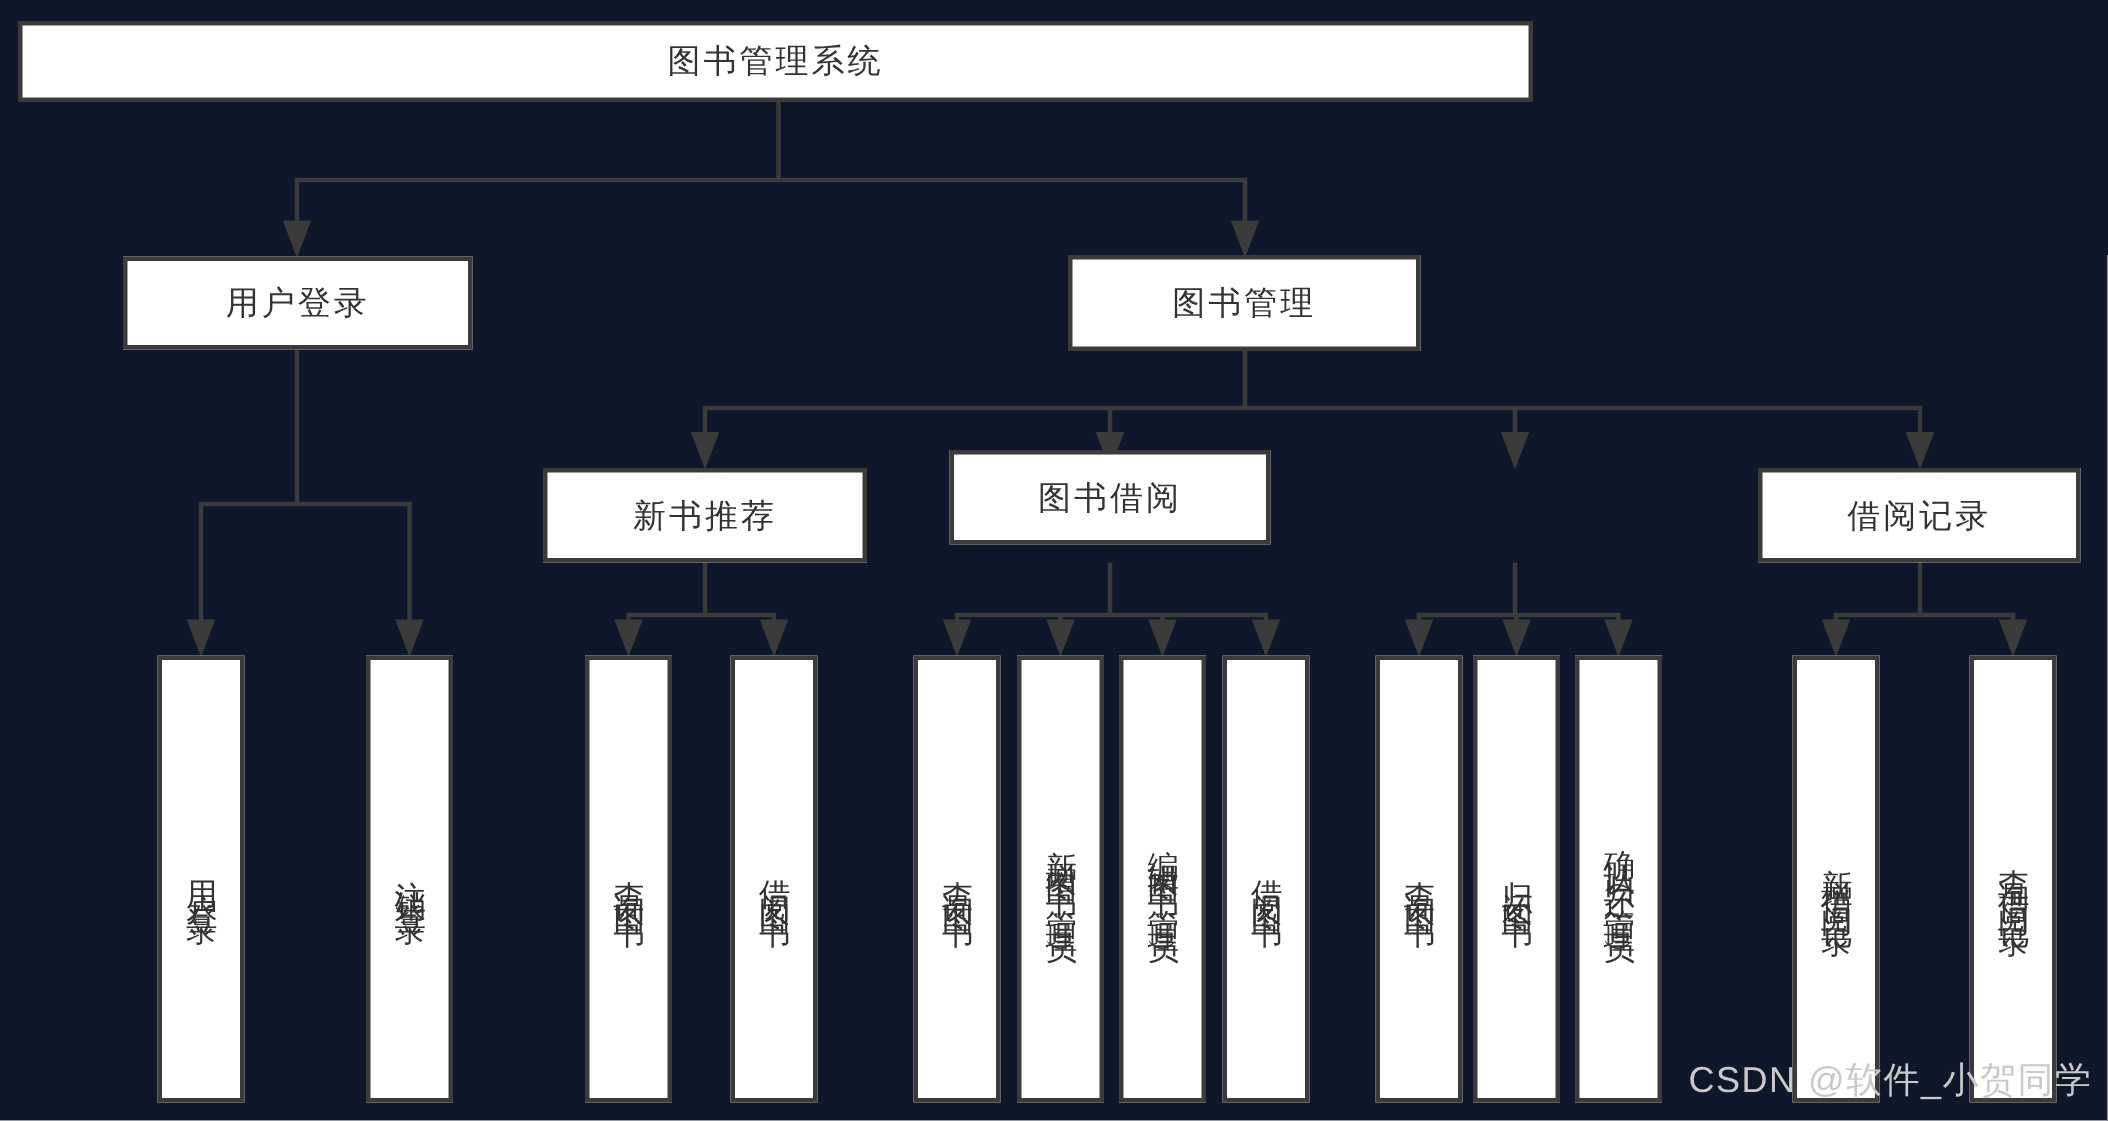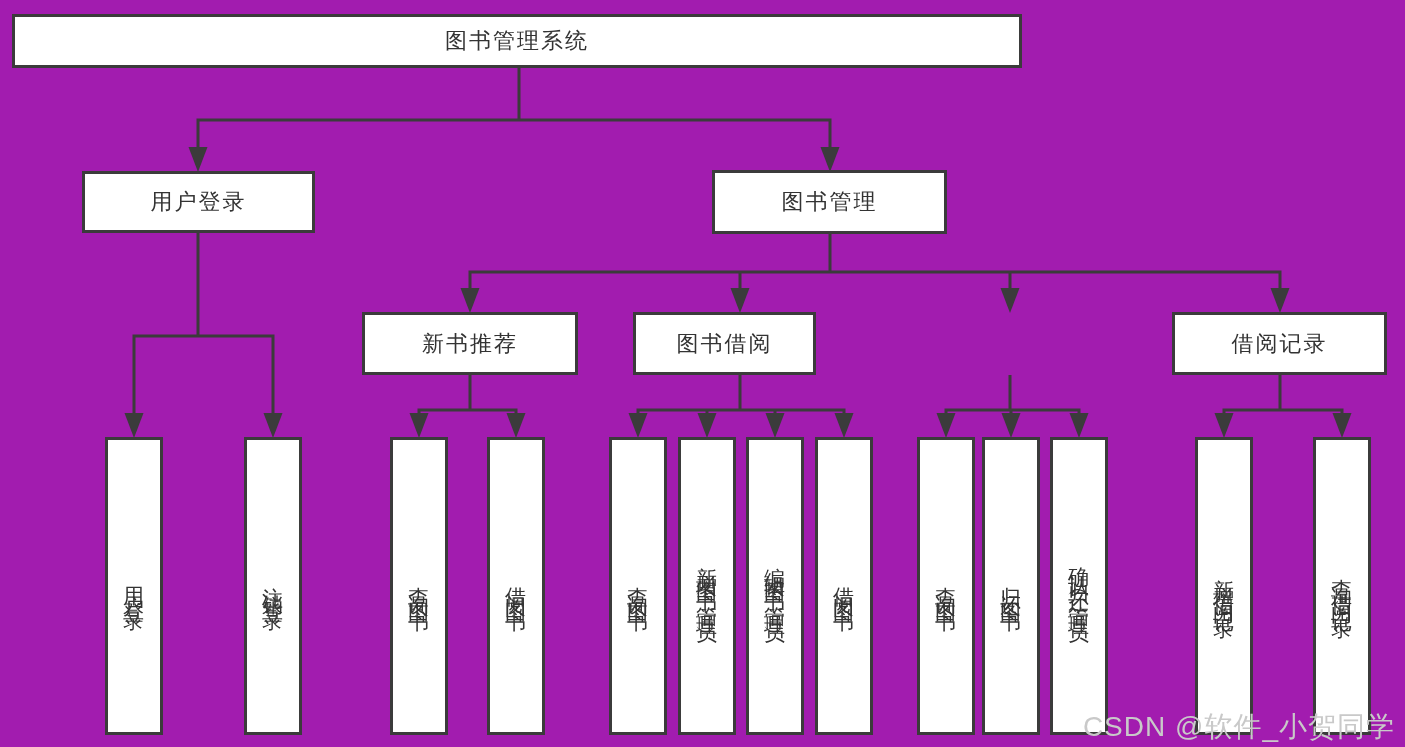--- a/index.html
+++ b/index.html
@@ -5,21 +5,21 @@
   :root {
     --line: #3b3b3b;
     --text: #333333;
     --watermark: #c9c9c9;
   }
   html, body { margin: 0; padding: 0; background: #ffffff; }
   .canvas {
     position: relative;
     width: 1405px;
     height: 747px;
-    background: #a21caf;
+    background: #0f172a;
     font-family: "Liberation Sans", "DejaVu Sans", sans-serif;
     overflow: hidden;
   }
   .connectors {
     position: absolute;
     left: 0; top: 0;
     width: 1405px; height: 747px;
   }
   .connectors path { stroke: var(--line); stroke-width: 3; fill: none; }
   .connectors polygon { fill: var(--line); stroke: none; }
@@ -37,22 +37,22 @@
   .vbox span {
     writing-mode: vertical-rl;
     text-orientation: mixed;
     font-size: 21px;
     letter-spacing: 8px;
     line-height: 1;
   }
   .watermark {
     position: absolute;
     right: 10px;
-    bottom: 1px;
-    font-size: 28px;
+    bottom: 11px;
+    font-size: 24px;
     letter-spacing: 1px;
     color: var(--watermark);
     z-index: 5;
     white-space: nowrap;
   }
 </style>
 </head>
 <body>
 
 <div class="canvas">
@@ -89,21 +89,21 @@
       <polygon points="1332.5,413 1351.5,413 1342,438"></polygon>
     </g>
   </svg>
 
   <div class="box hbox" style="left:12px;top:14px;width:1010px;height:54px">图书管理系统</div>
 
   <div class="box hbox" style="left:82px;top:171px;width:233px;height:62px">用户登录</div>
   <div class="box hbox" style="left:362px;top:312px;width:216px;height:63px">新书推荐</div>
 
   <div class="box hbox" style="left:712px;top:170px;width:235px;height:64px">图书管理</div>
-  <div class="box hbox" style="left:633px;top:312px;width:183px;height:63px">图书借阅</div>
+  <div class="box hbox" style="left:633px;top:300px;width:214px;height:63px">图书借阅</div>
   <div class="box hbox" style="left:1172px;top:312px;width:215px;height:63px">借阅记录</div>
 
   <div class="box vbox" style="left:105px;top:437px;width:58px;height:298px">
     <span>用户登录</span>
   </div>
   <div class="box vbox" style="left:244px;top:437px;width:58px;height:298px">
     <span>注销登录</span>
   </div>
 
   <div class="box vbox" style="left:390px;top:437px;width:58px;height:298px">

